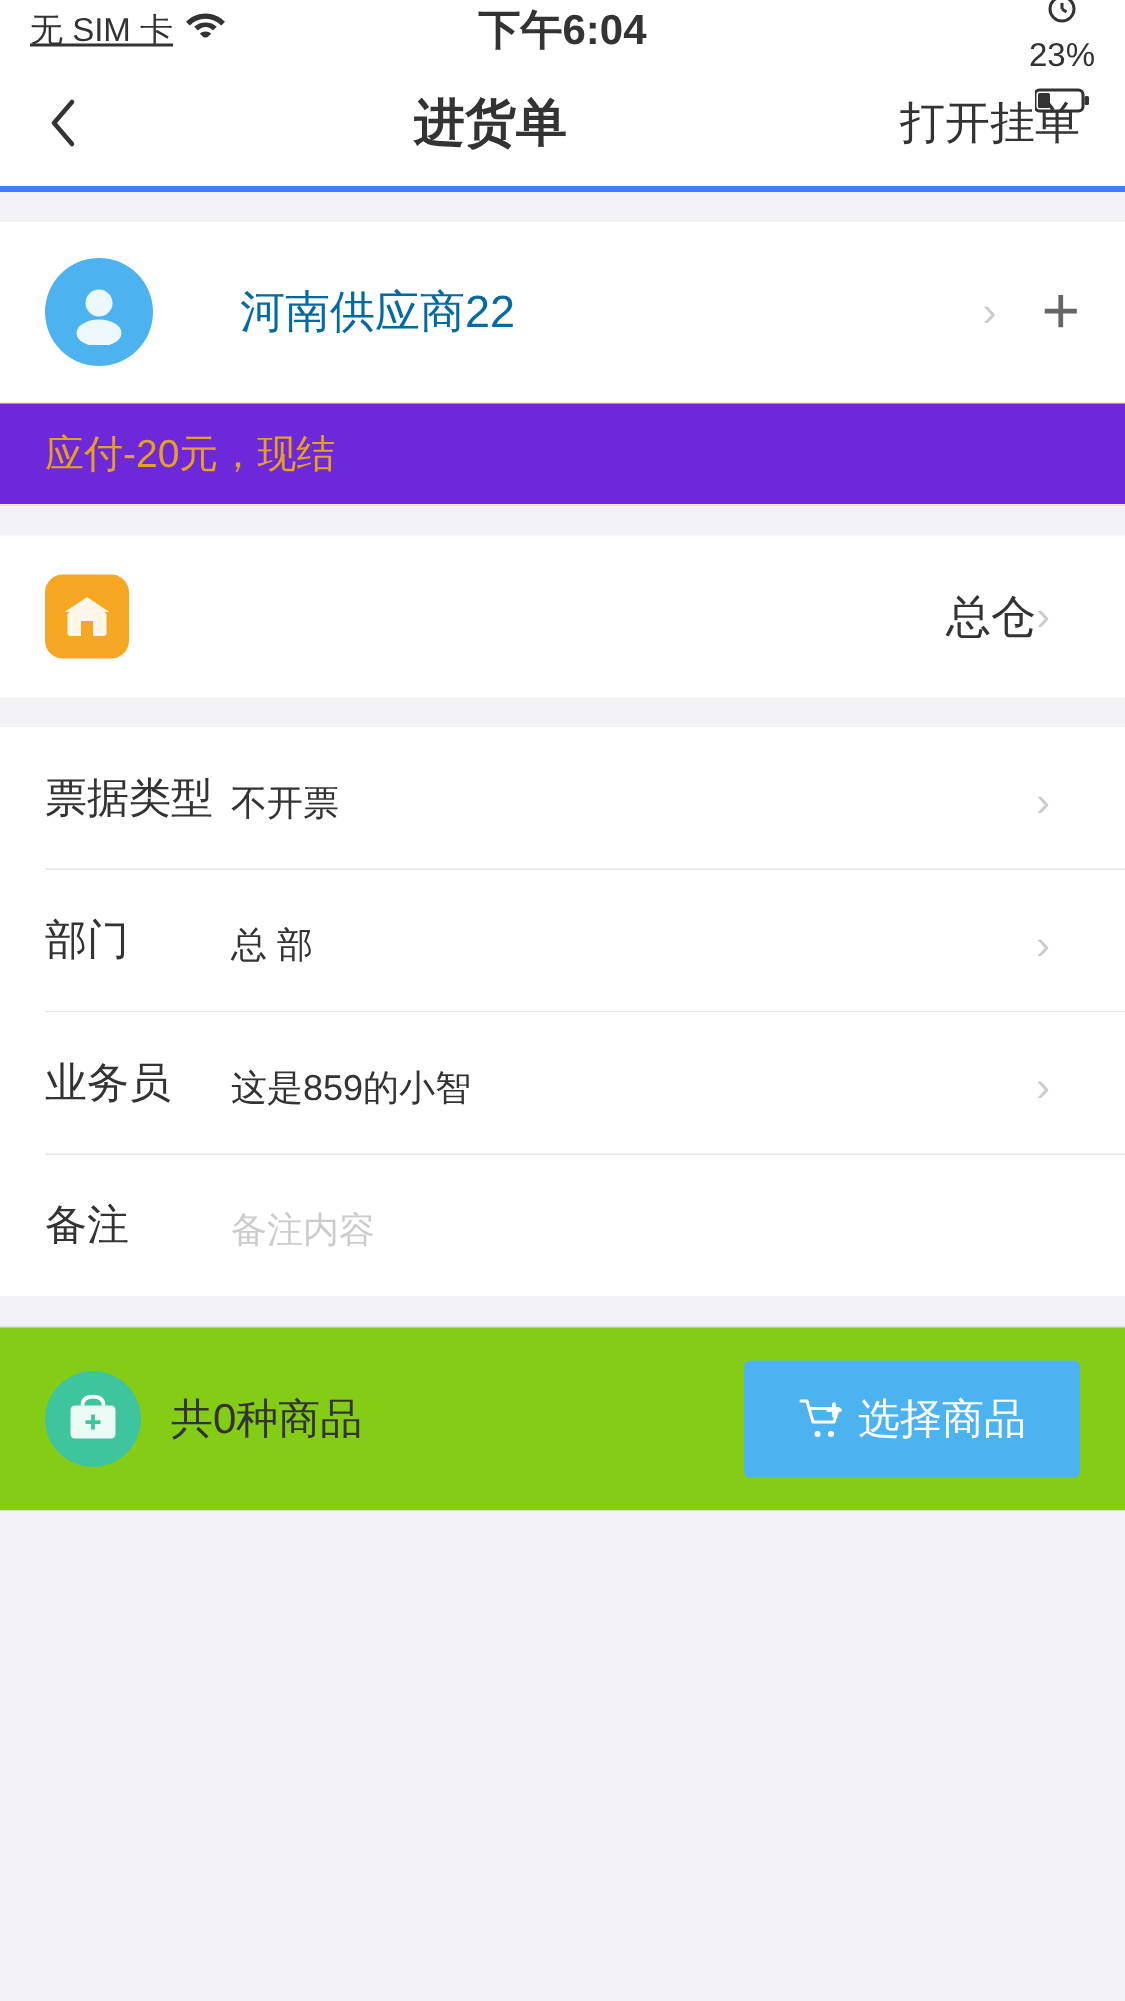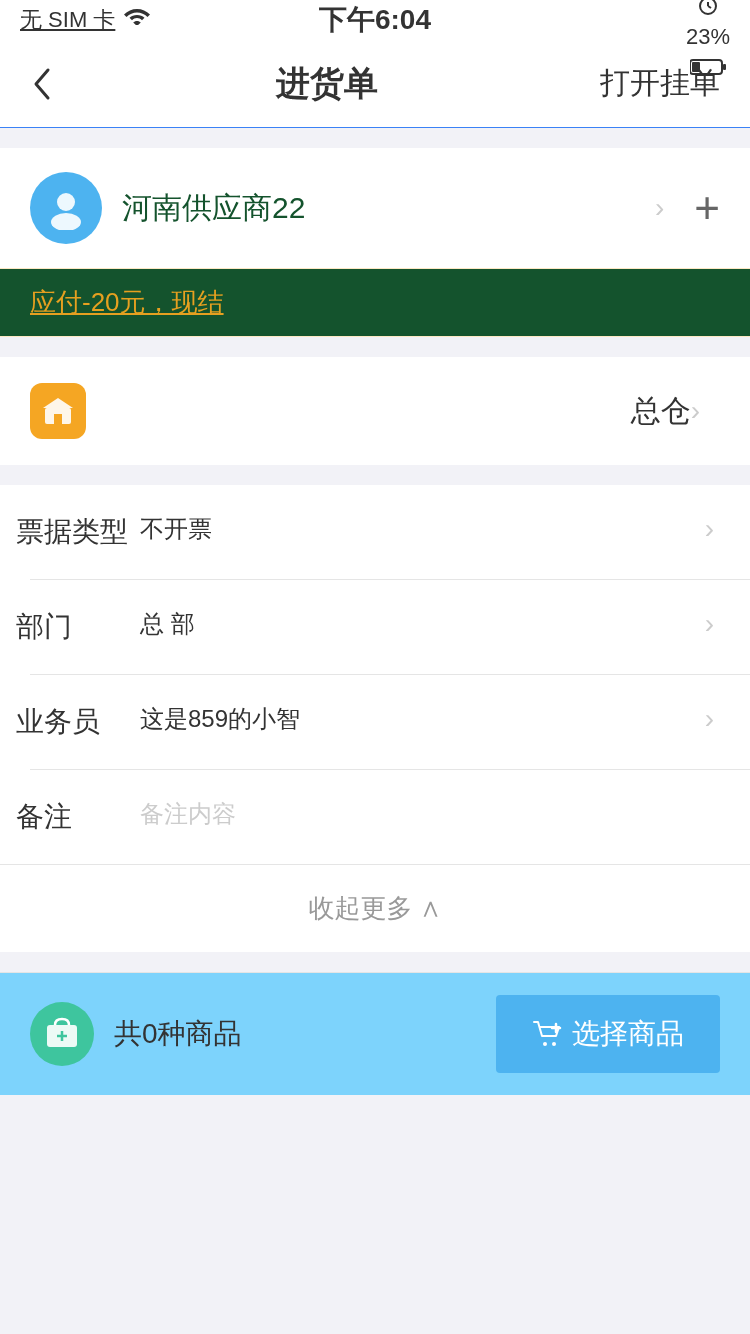--- a/index.html
+++ b/index.html
@@ -31,21 +31,21 @@
 
     
     .nav-bar {
       width: 100%;
       height: 88px;
       background: #fff;
       display: flex;
       align-items: center;
       justify-content: space-between;
       padding: 0 30px;
-      border-bottom: 1px solid #3b82f6;
+      border-bottom: 4px solid #3b82f6;
     }
     .nav-back {
       font-size: 36px;
       color: #333;
       cursor: pointer;
       display: flex;
       align-items: center;
     }
     .nav-title {
       font-size: 34px;
@@ -96,44 +96,44 @@
       margin-right: 20px;
       flex-shrink: 0;
     }
     .supplier-avatar svg {
       width: 44px;
       height: 44px;
     }
     .supplier-name {
       flex: 1;
       font-size: 30px;
-      color: #14532d;
+      color: #0369a1;
+      margin-left: 38px;
     }
     .chevron {
       color: #ccc;
       font-size: 28px;
       margin-right: 20px;
     }
     .add-btn {
       color: #666;
       font-size: 44px;
       font-weight: 300;
       cursor: pointer;
       margin-left: 10px;
     }
 
     
     .notice-band {
-      background: #14532d;
+      background: #6d28d9;
       padding: 16px 30px;
       font-size: 26px;
       color: #e6a020;
       border-top: 1px solid #fce8c3;
       border-bottom: 1px solid #fce8c3;
-      text-decoration: underline;
     }
 
     
     .warehouse-row {
       display: flex;
       align-items: center;
       padding: 26px 30px;
       background: #fff;
     }
     .warehouse-icon {
@@ -150,22 +150,22 @@
     .warehouse-name {
       flex: 1;
       font-size: 30px;
       color: #333;
       text-align: right;
     }
 
     
     .form-row {
       display: flex;
-      align-items: flex-start;
-      padding: 28px 16px;
+      align-items: flex-end;
+      padding: 28px 30px;
       background: #fff;
       min-height: 88px;
     }
     .form-label {
       font-size: 28px;
       color: #333;
       width: 120px;
       flex-shrink: 0;
     }
     .form-value {
@@ -187,21 +187,21 @@
       padding: 26px 30px;
       border-top: 1px solid #e5e5e5;
     }
     .collapse-text {
       font-size: 26px;
       color: #999;
     }
 
     
     .bottom-bar {
-      background: #7dd3fc;
+      background: #84cc16;
       display: flex;
       align-items: center;
       padding: 22px 30px;
       gap: 20px;
       border-top: 1px solid #e5e5e5;
     }
     .product-icon {
       width: 64px;
       height: 64px;
       border-radius: 50%;
@@ -331,23 +331,20 @@
     <span class="form-value">这是859的小智</span>
     <span class="chevron">›</span>
   </div>
   <div class="divider-line"></div>
 
   <div class="form-row">
     <span class="form-label">备注</span>
     <span class="form-value placeholder">备注内容</span>
   </div>
 
-  <div class="collapse-row">
-    <span class="collapse-text">收起更多 ∧</span>
-  </div>
 </div>
 
 <div class="divider-block"></div>
 
 <div class="bottom-bar">
   <div class="product-icon">
     <svg width="38" height="38" viewBox="0 0 38 38" fill="none">
       <rect x="4" y="10" width="30" height="22" rx="3" fill="white" opacity="0.9"></rect>
       <path d="M12 10 Q12 4 19 4 Q26 4 26 10" stroke="white" stroke-width="2.5" fill="none"></path>
       <line x1="19" y1="16" x2="19" y2="26" stroke="#3ec59e" stroke-width="2.5"></line>

